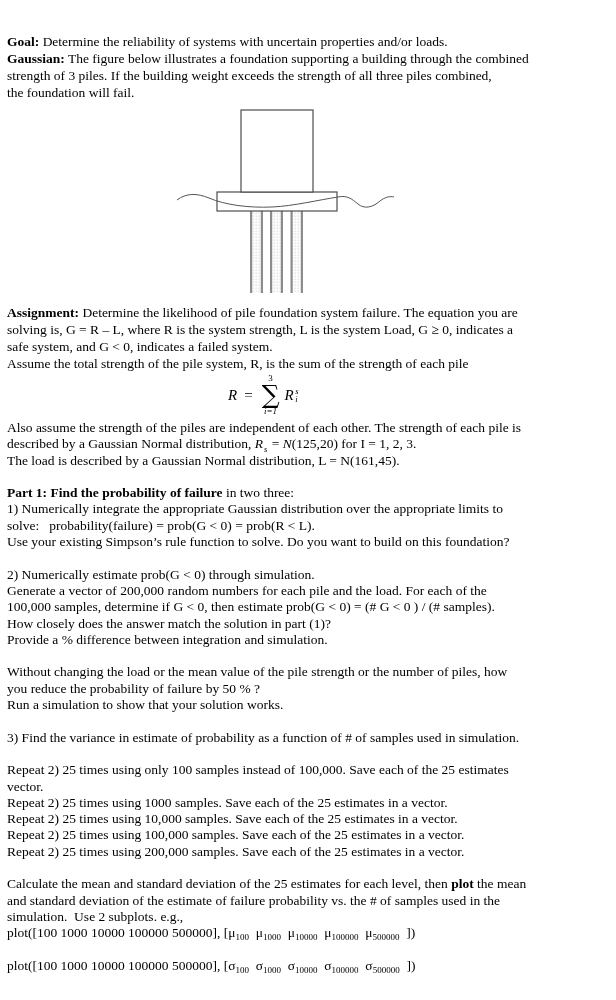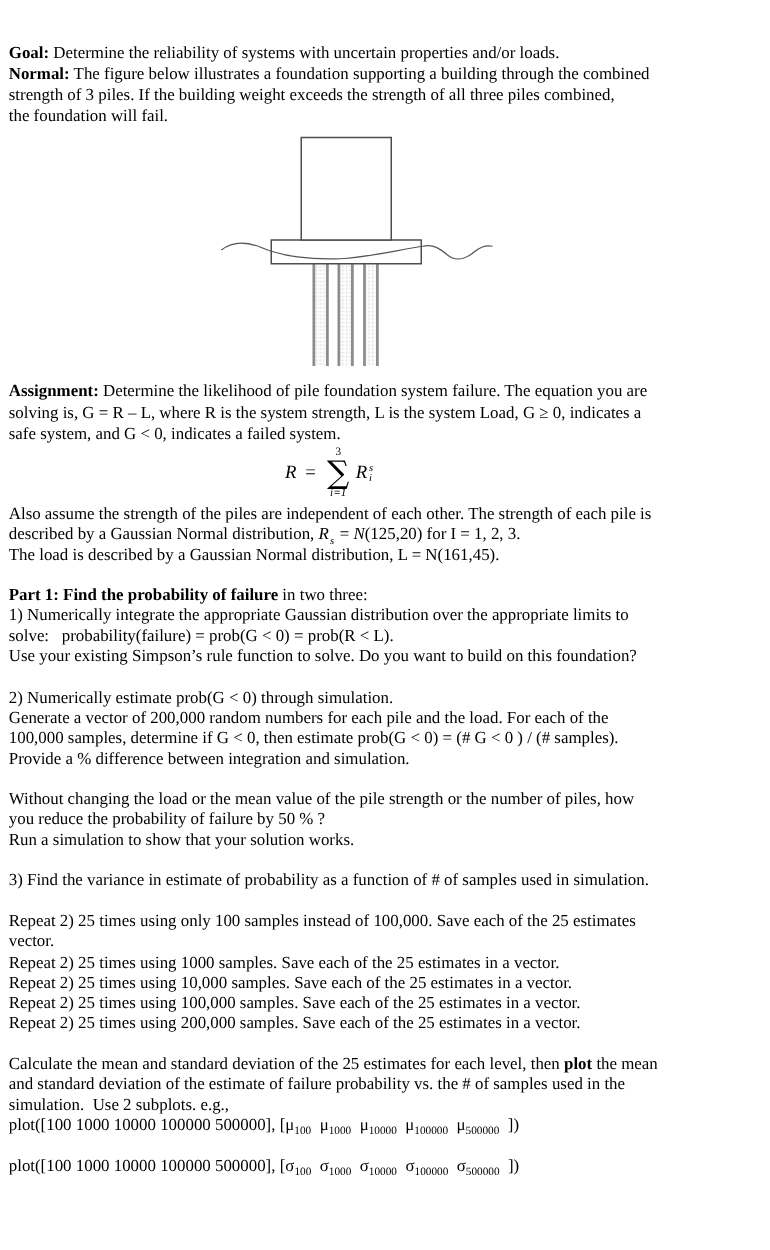--- a/index.html
+++ b/index.html
@@ -31,21 +31,21 @@
   .eq-term{margin-left:5px;font-size:15px;font-style:italic;display:inline-flex;align-items:center;}
   .eq-term .supsub{vertical-align:middle;margin-left:1.5px;}
 </style>
 </head>
 <body>
 
 <div class="doc">
 
   <div id="intro" class="para lh17">
       <div class="line"><span class="bold">Goal:</span><span> Determine the reliability of systems with uncertain properties and/or loads.</span></div>
-      <div class="line"><span class="bold">Normal:</span><span> The figure below illustrates a foundation supporting a building through the combined</span></div>
+      <div class="line"><span class="bold">Gaussian:</span><span> The figure below illustrates a foundation supporting a building through the combined</span></div>
       <div class="line"><span>strength of 3 piles. If the building weight exceeds the strength of all three piles combined,</span></div>
       <div class="line"><span>the foundation will fail.</span></div>
     </div>
 
   <div class="figure-wrap">
     <svg width="616" height="186" viewBox="0 0 616 186">
       <defs>
         <pattern id="pileDots" width="3" height="3" patternUnits="userSpaceOnUse">
           <rect width="3" height="3" fill="#fdfdfd"></rect>
           <rect x="0.6" y="0.6" width="1.2" height="1.2" fill="#d9d9d9"></rect>
@@ -71,20 +71,21 @@
       <rect x="241" y="3" width="72" height="82" fill="#ffffff" stroke-width="1.2" stroke="#4d4d4d"></rect>
 
       <path d="M177,93 C186,86 197,86 209,91 C225,98 249,101 272,100 C294,99 318,93 338,90 C347,88 352,92 358,97 C364,102 372,101 380,94 C385,90 390,89 394,90" fill="none" stroke-width="1" stroke="#555555"></path>
     </svg>
   </div>
 
   <div id="assignment" class="para lh17">
       <div class="line"><span class="bold">Assignment:</span><span> Determine the likelihood of pile foundation system failure. The equation you are</span></div>
       <div class="line"><span>solving is, G = R – L, where R is the system strength, L is the system Load, G ≥ 0, indicates a</span></div>
       <div class="line"><span>safe system, and G &lt; 0, indicates a failed system.</span></div>
+      <div class="line"><span>Assume the total strength of the pile system, R, is the sum of the strength of each pile</span></div>
     </div>
 
   <div class="equation">
     <span class="eq-lhs">R</span>
     <span class="eq-rel">=</span>
     <span class="eq-sum">
       <span class="eq-top">3</span>
       <span class="eq-sigma">∑</span>
       <span class="eq-bot">i=1</span>
     </span>
@@ -103,20 +104,21 @@
       <div class="line"><span>The load is described by a Gaussian Normal distribution, L = N(161,45).</span></div>
       <div class="line">&nbsp;</div>
       <div class="line"><span class="bold">Part 1: Find the probability of failure</span><span> in two three:</span></div>
       <div class="line"><span>1) Numerically integrate the appropriate Gaussian distribution over the appropriate limits to</span></div>
       <div class="line"><span>solve:   probability(failure) = prob(G &lt; 0) = prob(R &lt; L).</span></div>
       <div class="line"><span>Use your existing Simpson’s rule function to solve. Do you want to build on this foundation?</span></div>
       <div class="line">&nbsp;</div>
       <div class="line"><span>2) Numerically estimate prob(G &lt; 0) through simulation.</span></div>
       <div class="line"><span>Generate a vector of 200,000 random numbers for each pile and the load. For each of the</span></div>
       <div class="line"><span>100,000 samples, determine if G &lt; 0, then estimate prob(G &lt; 0) = (# G &lt; 0 ) / (# samples).</span></div>
+      <div class="line"><span>How closely does the answer match the solution in part (1)?</span></div>
       <div class="line"><span>Provide a % difference between integration and simulation.</span></div>
       <div class="line">&nbsp;</div>
       <div class="line"><span>Without changing the load or the mean value of the pile strength or the number of piles, how</span></div>
       <div class="line"><span>you reduce the probability of failure by 50 % ?</span></div>
       <div class="line"><span>Run a simulation to show that your solution works.</span></div>
       <div class="line">&nbsp;</div>
       <div class="line"><span>3) Find the variance in estimate of probability as a function of # of samples used in simulation.</span></div>
       <div class="line">&nbsp;</div>
       <div class="line"><span>Repeat 2) 25 times using only 100 samples instead of 100,000. Save each of the 25 estimates</span></div>
       <div class="line"><span>vector.</span></div>

